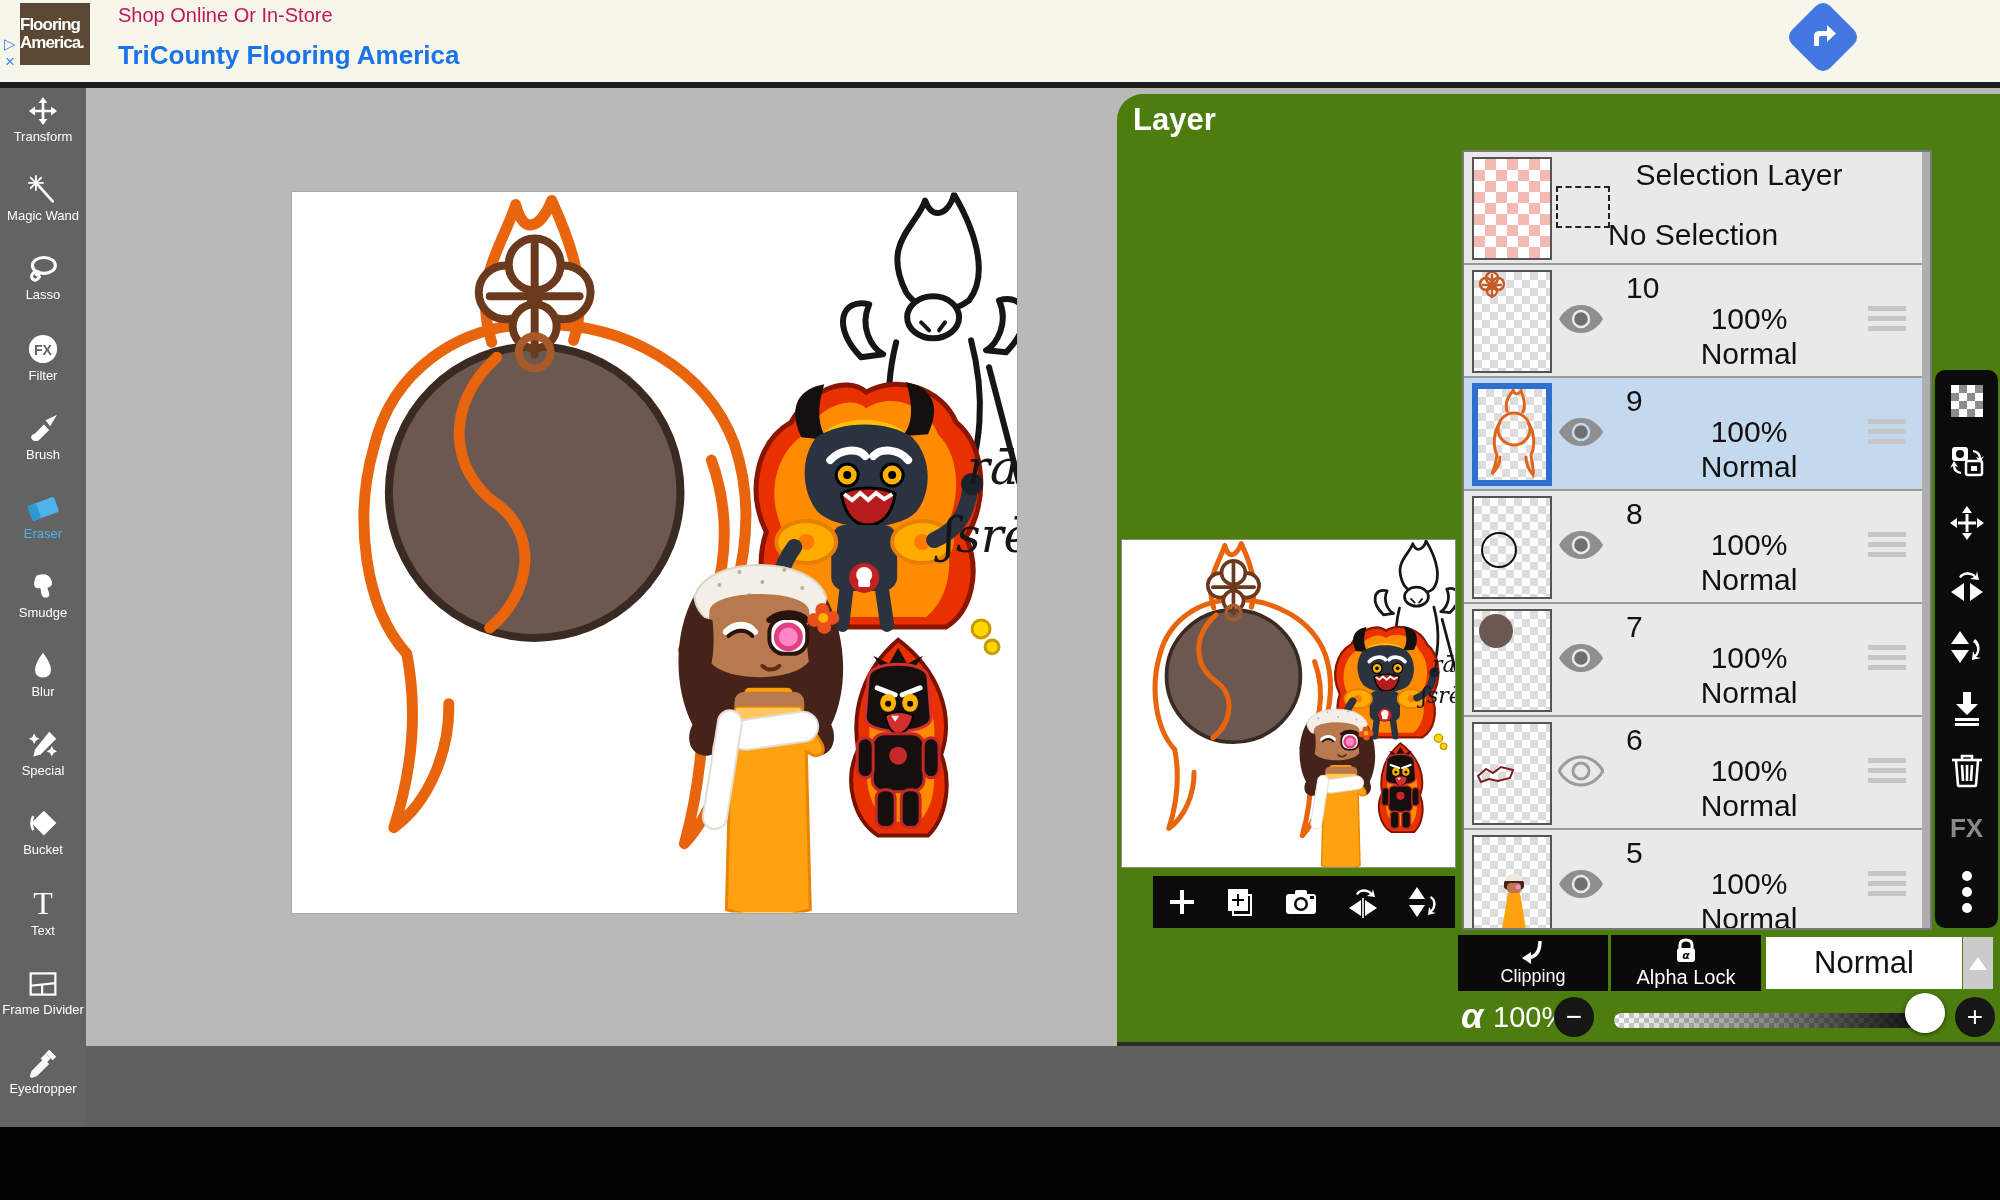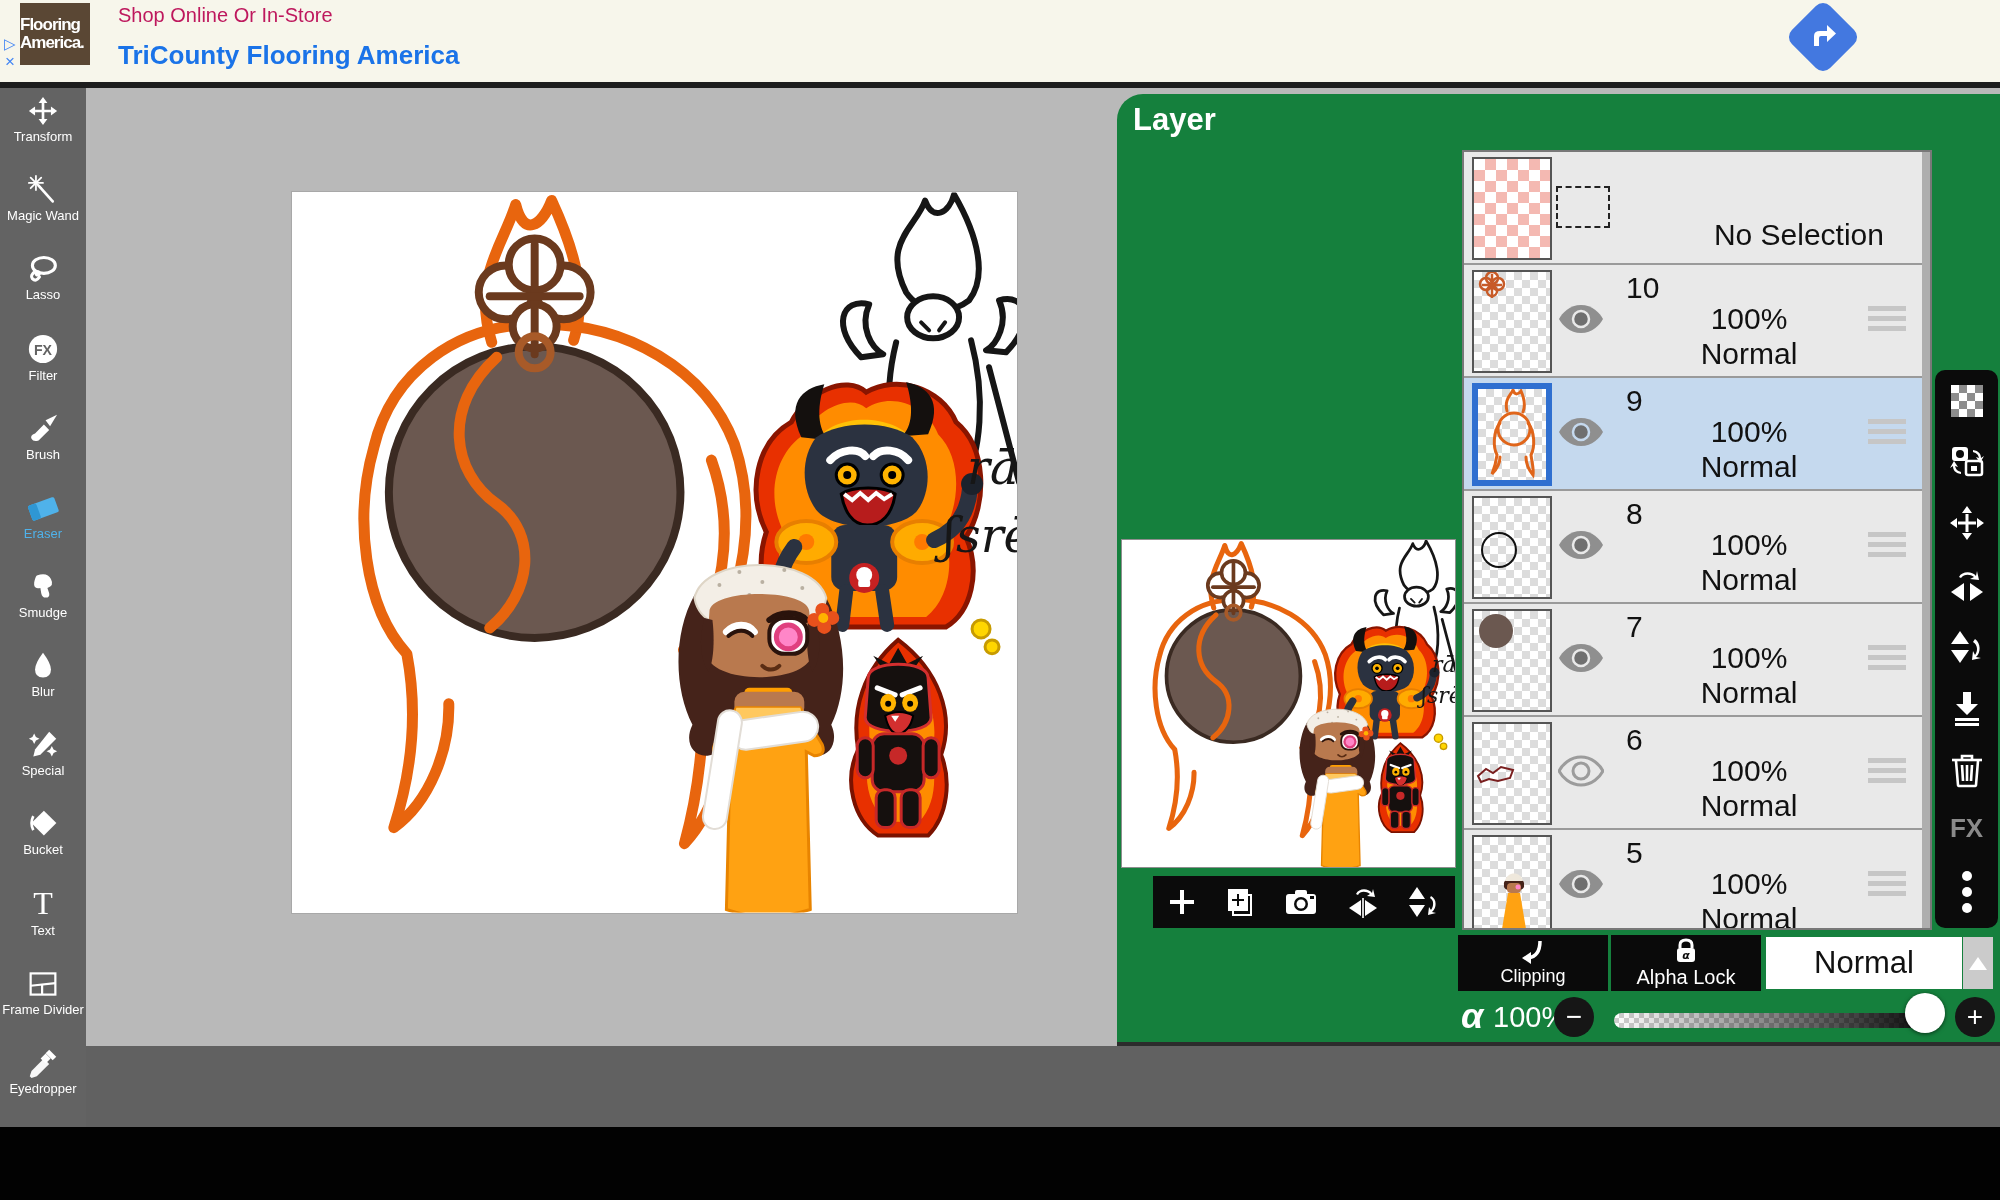--- a/index.html
+++ b/index.html
@@ -15,39 +15,39 @@
   .adarrow{position:absolute;left:1796px;top:10px;width:54px;height:54px;background:#4378e0;border-radius:10px;transform:rotate(45deg);display:flex;align-items:center;justify-content:center;}
   .adarrow svg{transform:rotate(-45deg);}
   
   .toolbar{position:absolute;left:0;top:88px;width:86px;height:1039px;background:#636363;z-index:5;display:flex;flex-direction:column;padding-top:8px;box-sizing:border-box;gap:31px;}
   .ti{height:71.5px;display:flex;flex-direction:column;align-items:center;justify-content:center;color:#fff;}
   .ti .lbl{font-size:13px;margin-top:3px;white-space:nowrap;}
   .ti.active .lbl{color:#4fb2ea;}
   
   .canvas{position:absolute;left:292px;top:192px;width:725px;height:721px;background:#fff;box-shadow:0 0 0 1px #a8a8a8;}
   
-  .panel{position:absolute;left:1117px;top:94px;width:883px;height:952px;background:#15803d;border-radius:26px 0 0 0;border-bottom:4px solid #2c2c2c;box-sizing:border-box;z-index:4;}
+  .panel{position:absolute;left:1117px;top:94px;width:883px;height:952px;background:#4d7c0f;border-radius:26px 0 0 0;border-bottom:4px solid #2c2c2c;box-sizing:border-box;z-index:4;}
   .ptitle{position:absolute;left:16px;top:8px;color:#fff;font-size:31px;font-weight:bold;}
   .llist{position:absolute;left:345px;top:56px;width:470px;height:780px;background:#e9e9e9;border:2px solid #787878;box-sizing:border-box;overflow:hidden;}
   .lscroll{position:absolute;right:0;top:0;width:8px;height:100%;background:#aeaeae;}
   .lrow{position:relative;width:458px;height:113px;border-bottom:2px solid #9a9a9a;box-sizing:border-box;background:#e9e9e9;}
   .lrow.sel{background:#c5d9ee;}
   .checker{background-color:#fff;background-image:linear-gradient(45deg,#dcdcdc 25%,transparent 25%,transparent 75%,#dcdcdc 75%),linear-gradient(45deg,#dcdcdc 25%,transparent 25%,transparent 75%,#dcdcdc 75%);background-size:16px 16px;background-position:0 0,8px 8px;}
   .checkerpink{background-color:#fff;background-image:linear-gradient(45deg,#f4b9b2 25%,transparent 25%,transparent 75%,#f4b9b2 75%),linear-gradient(45deg,#f4b9b2 25%,transparent 25%,transparent 75%,#f4b9b2 75%);background-size:22px 22px;background-position:0 0,11px 11px;}
   .thumb{position:absolute;left:8px;top:5px;width:80px;height:103px;border:2px solid #555;box-sizing:border-box;}
   .lrow.sel .thumb{border:6px solid #2f6fd0;}
   .eye{position:absolute;left:94px;top:38px;width:46px;height:32px;}
   .lnum{position:absolute;left:162px;top:6px;font-size:30px;color:#111;}
   .lop{position:absolute;left:150px;top:37px;width:270px;text-align:center;font-size:30px;color:#111;}
   .lbl2{position:absolute;left:150px;top:72px;width:270px;text-align:center;font-size:30px;color:#111;}
   .grip{position:absolute;left:404px;top:41px;}
   .grip div{width:38px;height:5px;background:#c6c6c6;margin-bottom:5px;}
   .selrect{position:absolute;left:92px;top:34px;width:50px;height:38px;border:2px dashed #222;}
   .seltitle{position:absolute;left:110px;top:6px;width:330px;text-align:center;font-size:30px;color:#111;}
-  .selstat{position:absolute;left:120px;top:66px;width:300px;text-align:right;font-size:30px;color:#111;}
+  .selstat{position:absolute;left:144px;top:66px;width:300px;text-align:left;font-size:30px;color:#111;}
   .preview{position:absolute;left:5px;top:446px;width:333px;height:327px;background:#fff;box-shadow:0 0 0 1px #8e8e8e;}
   .prevbar{position:absolute;left:36px;top:782px;width:302px;height:52px;background:#0b0b0b;display:flex;align-items:center;justify-content:space-around;}
   .strip{position:absolute;left:818px;top:276px;width:63px;height:558px;background:#0b0b0b;border-radius:10px;display:flex;flex-direction:column;align-items:center;justify-content:space-between;padding:14px 0;box-sizing:border-box;}
   .stripfx{color:#8a8a8a;font-weight:bold;font-size:26px;}
   .blkbtn{position:absolute;width:150px;height:56px;background:#0a0a0a;color:#fff;display:flex;flex-direction:column;align-items:center;justify-content:center;top:841px;}
   .blkbtn .t{font-size:18px;margin-top:2px;}
   .blend{position:absolute;left:649px;top:843px;width:196px;height:52px;background:#fff;display:flex;align-items:center;justify-content:center;font-size:31px;color:#111;}
   .spin{position:absolute;left:846px;top:843px;width:30px;height:52px;background:#cbcbcb;display:flex;align-items:center;justify-content:center;}
   .spin .tri{width:0;height:0;border-left:9px solid transparent;border-right:9px solid transparent;border-bottom:13px solid #fff;}
   .alpha-sym{position:absolute;left:344px;top:901px;color:#fff;font-size:36px;font-style:italic;font-weight:bold;}
@@ -360,20 +360,21 @@
   </div>
 
   <div class="panel">
     <div class="ptitle">Layer</div>
 
     <div class="llist">
 
       <div class="lrow">
         <div class="thumb checkerpink"></div>
         <div class="selrect"></div>
+        <div class="seltitle">Selection Layer</div>
         <div class="selstat">No Selection</div>
       </div>
 
       <div class="lrow">
         <div class="thumb checker">
           <svg width="76" height="99" viewBox="0 0 76 99">
               <g fill="none" stroke="#c75b28" stroke-width="2.5">
                 <circle cx="12" cy="12" r="6"></circle>
                 <circle cx="24" cy="12" r="6"></circle>
                 <circle cx="18" cy="6" r="6"></circle>

